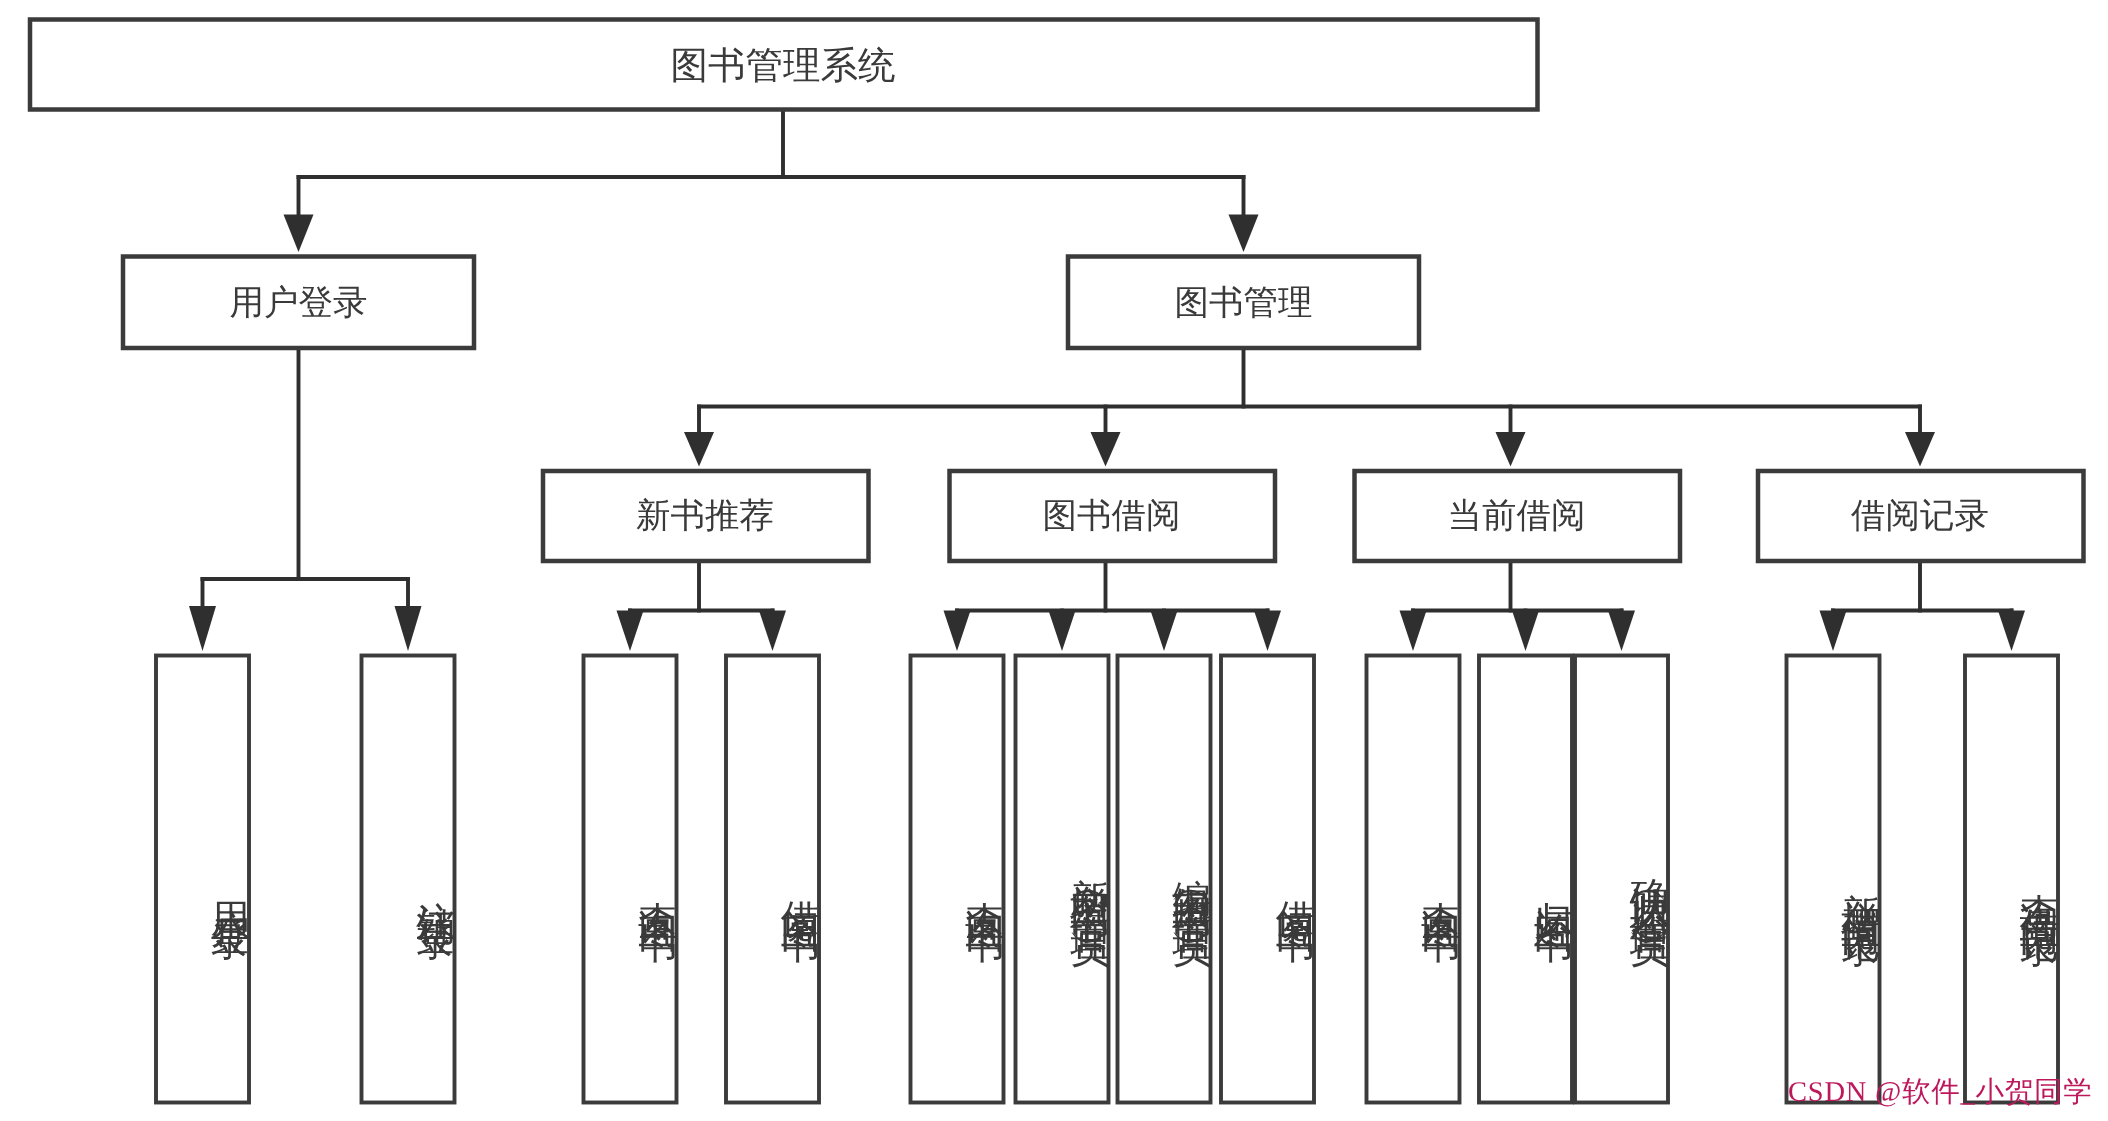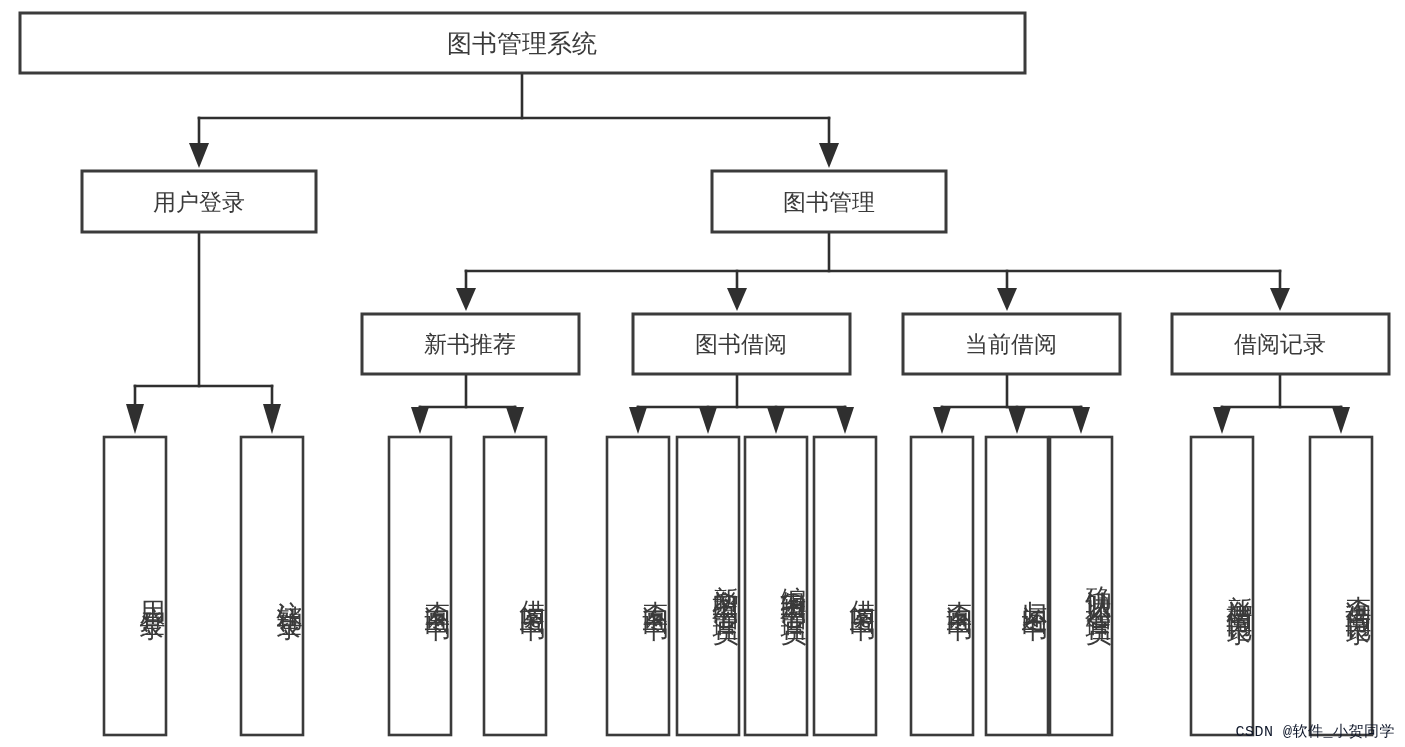--- a/index.html
+++ b/index.html
@@ -68,23 +68,23 @@
     white-space: nowrap;
     pointer-events: none;
     display: flex;
     align-items: flex-start;
     justify-content: center;
   }
   .watermark {
     position: absolute;
     right: 10px;
     bottom: 6px;
-    font-family: Liberation Mono, monospace;
-    font-size: 15px;
-    color: #0f172a;
+    font-family: Liberation Serif, serif;
+    font-size: 19px;
+    color: #be185d;
     letter-spacing: 0.5px;
     white-space: nowrap;
   }
 </style>
 </head>
 <body>
 
 <div id="diagram-root">
   <svg class="flow" viewBox="0 0 1405 747" xmlns="http://www.w3.org/2000/svg">
 

